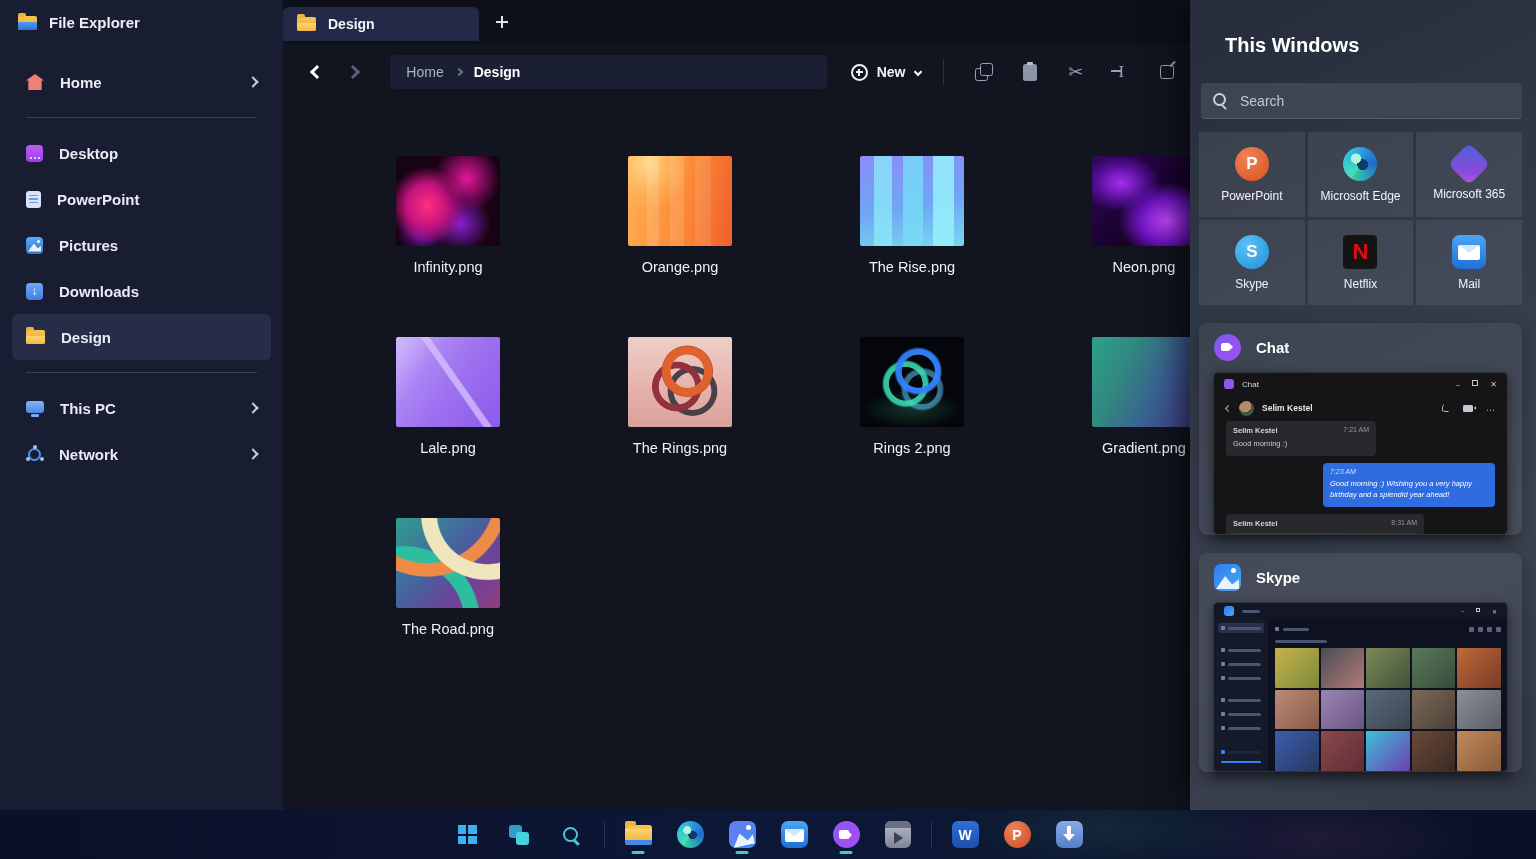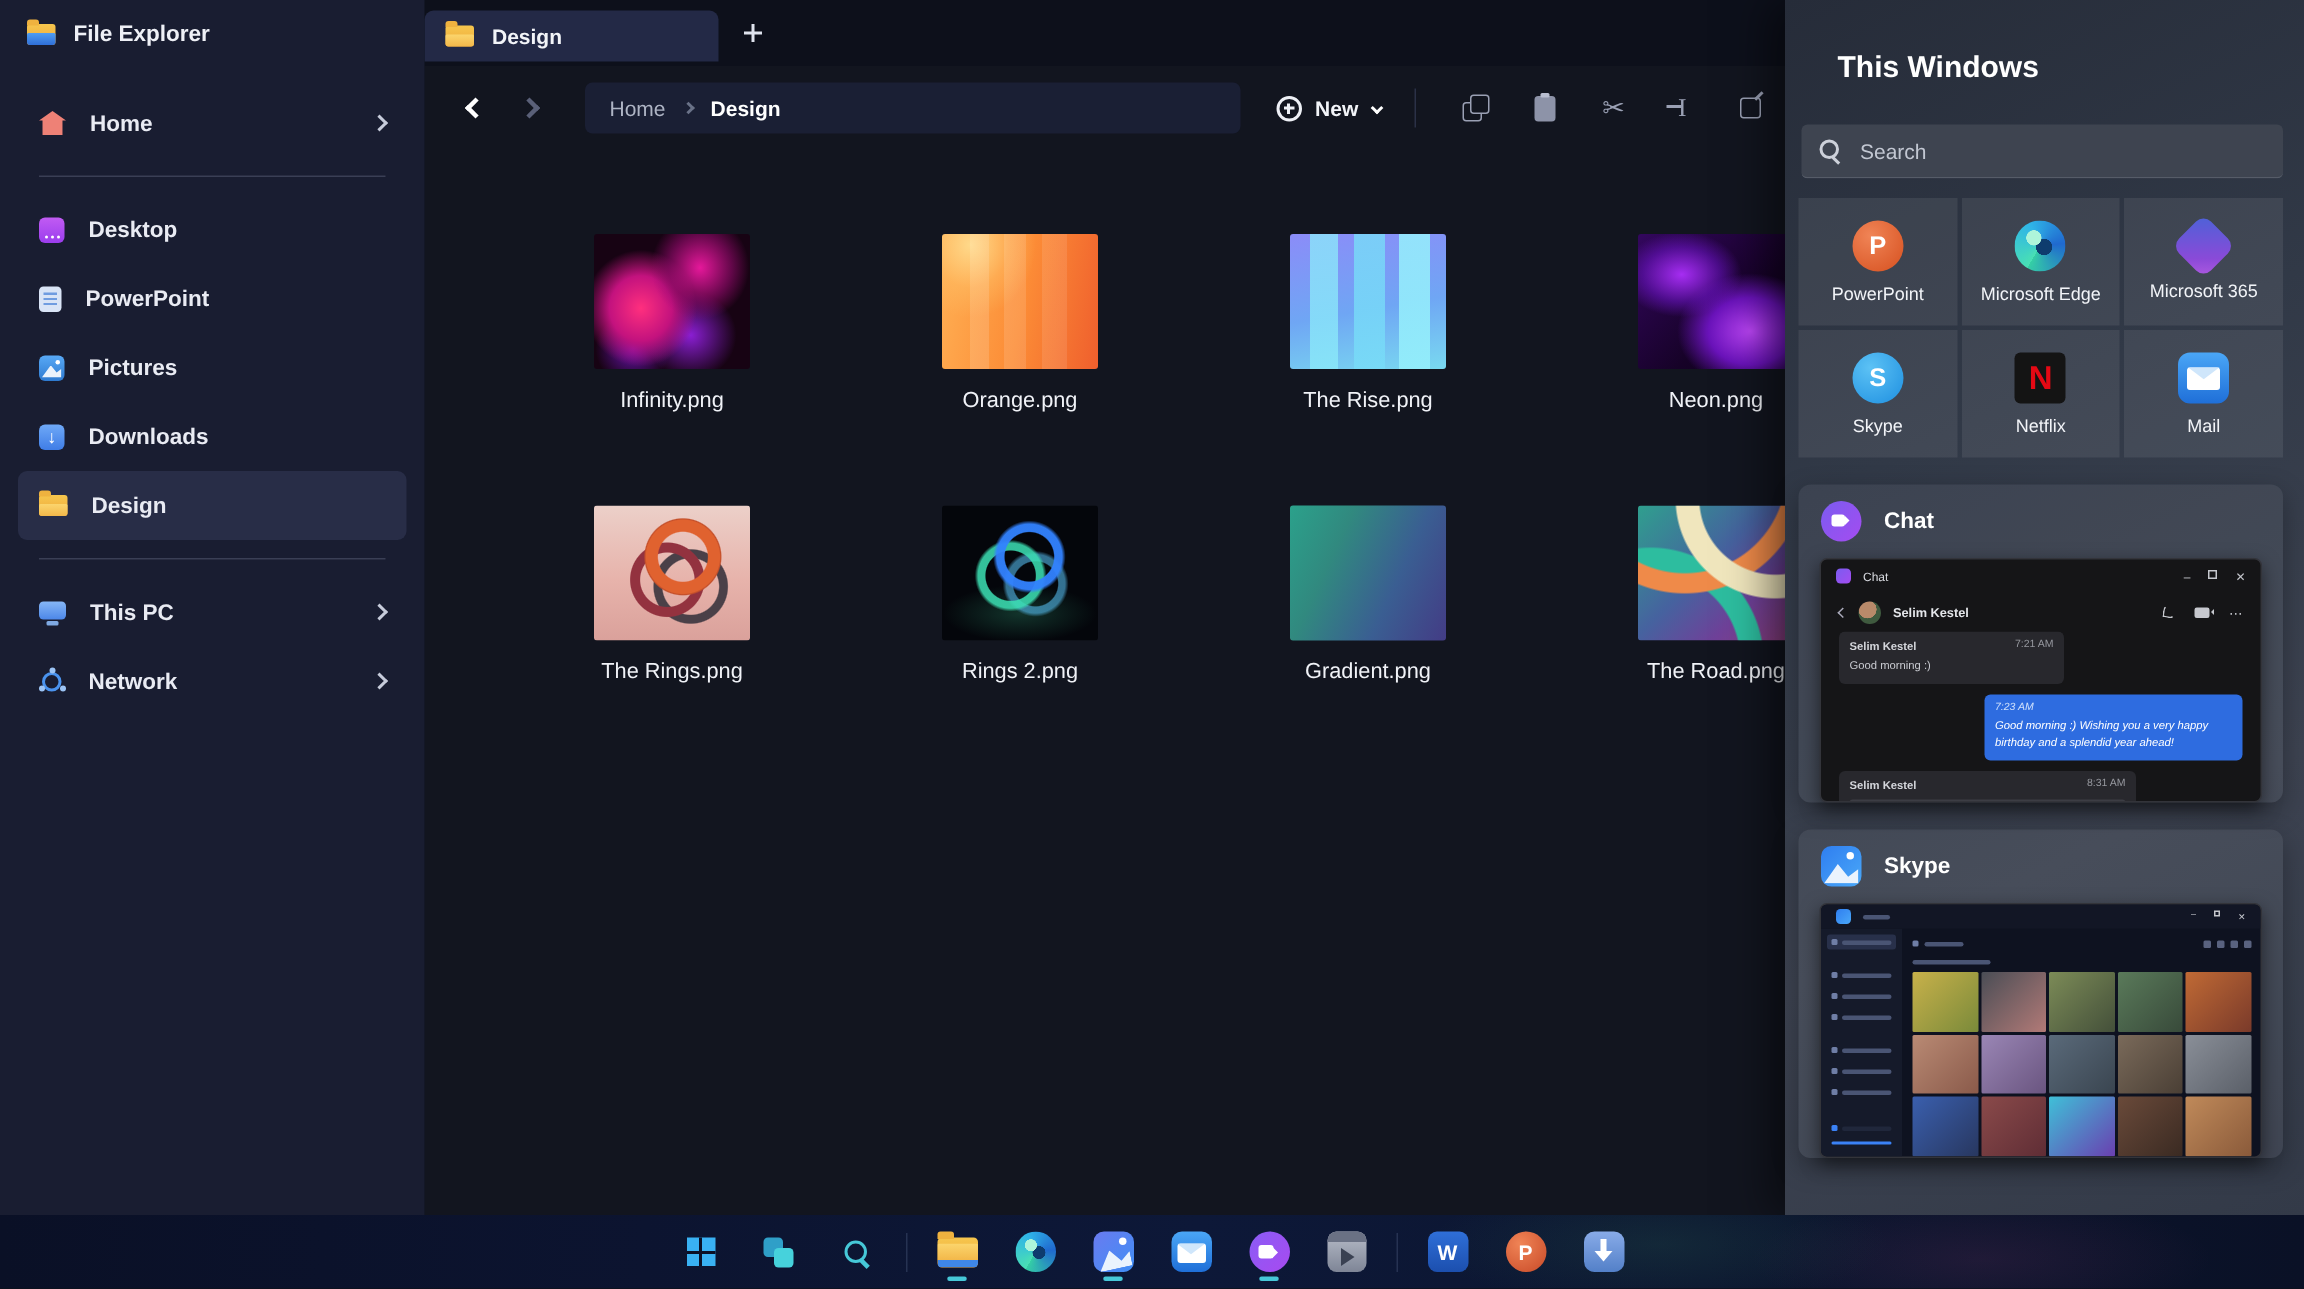--- a/index.html
+++ b/index.html
@@ -399,20 +399,24 @@
         <div class="thumb" style="background: linear-gradient(90deg, transparent 0px, transparent 18%, rgba(255, 255, 255, 0.14) 18%, rgba(255, 255, 255, 0.14) 30%, transparent 30%, transparent 40%, rgba(255, 255, 255, 0.12) 40%, rgba(255, 255, 255, 0.12) 54%, transparent 54%, transparent 64%, rgba(255, 255, 255, 0.1) 64%, rgba(255, 255, 255, 0.1) 80%, transparent 80%), radial-gradient(70% 90% at 18% 8%, rgb(255, 217, 138) 0%, rgba(255, 190, 100, 0.5) 35%, transparent 60%), linear-gradient(100deg, rgb(255, 176, 84) 0%, rgb(252, 140, 54) 52%, rgb(239, 95, 45) 100%);"></div>
         <div class="fname">Orange.png</div>
       </div>
       <div class="file">
         <div class="thumb" style="background: linear-gradient(90deg, transparent 0px, transparent 13%, rgba(140, 235, 250, 0.75) 13%, rgba(140, 235, 250, 0.75) 31%, transparent 31%, transparent 41%, rgba(120, 220, 248, 0.8) 41%, rgba(120, 220, 248, 0.8) 61%, transparent 61%, transparent 70%, rgba(150, 240, 252, 0.85) 70%, rgba(150, 240, 252, 0.85) 90%, transparent 90%), linear-gradient(170deg, rgb(139, 140, 248) 0%, rgb(111, 166, 244) 55%, rgb(121, 217, 240) 100%);"></div>
         <div class="fname">The Rise.png</div>
       </div>
       <div class="file">
         <div class="thumb" style="background: radial-gradient(55% 45% at 28% 30%, rgb(166, 45, 242) 0%, rgba(110, 20, 200, 0.55) 45%, transparent 70%), radial-gradient(60% 55% at 72% 72%, rgb(187, 69, 245) 0%, rgb(106, 19, 186) 45%, transparent 78%), linear-gradient(135deg, rgb(51, 7, 94) 0%, rgb(22, 2, 39) 60%, rgb(13, 1, 24) 100%);"></div>
         <div class="fname">Neon.png</div>
+      </div>
+      <div class="file">
+        <div class="thumb" style="background: linear-gradient(55deg, transparent 0px, transparent 52%, rgba(215, 195, 255, 0.75) 53%, rgba(215, 195, 255, 0.75) 57%, transparent 58%), linear-gradient(125deg, rgba(230, 215, 255, 0.5) 0%, transparent 30%), linear-gradient(125deg, rgb(187, 157, 248) 0%, rgb(157, 112, 240) 55%, rgb(140, 91, 235) 100%);"></div>
+        <div class="fname">Lale.png</div>
       </div>
       <div class="file">
         <div class="thumb" style="background: radial-gradient(circle at 57% 38%, transparent 20%, rgb(224, 98, 47) 21%, rgb(224, 98, 47) 30%, rgb(196, 79, 42) 31%, transparent 32%), radial-gradient(circle at 47% 55%, transparent 24%, rgb(147, 50, 63) 25%, rgb(147, 50, 63) 33%, transparent 34%), radial-gradient(circle at 62% 60%, transparent 22%, rgb(74, 64, 72) 23%, rgb(74, 64, 72) 29%, transparent 30%), linear-gradient(rgb(236, 208, 201) 0%, rgb(231, 179, 171) 55%, rgb(218, 161, 155) 100%);"></div>
         <div class="fname">The Rings.png</div>
       </div>
       <div class="file">
         <div class="thumb" style="background: radial-gradient(circle at 56% 38%, transparent 20%, rgba(50, 130, 255, 0.95) 21%, rgba(50, 130, 255, 0.95) 27%, transparent 30%), radial-gradient(circle at 44% 52%, transparent 22%, rgba(60, 225, 180, 0.85) 23%, rgba(60, 225, 180, 0.85) 29%, transparent 32%), radial-gradient(circle at 60% 58%, transparent 18%, rgba(90, 200, 255, 0.55) 19%, rgba(90, 200, 255, 0.55) 24%, transparent 27%), radial-gradient(70% 30% at 50% 80%, rgba(30, 90, 70, 0.55) 0%, transparent 70%), rgb(4, 6, 11);"></div>
         <div class="fname">Rings 2.png</div>
       </div>
       <div class="file">

